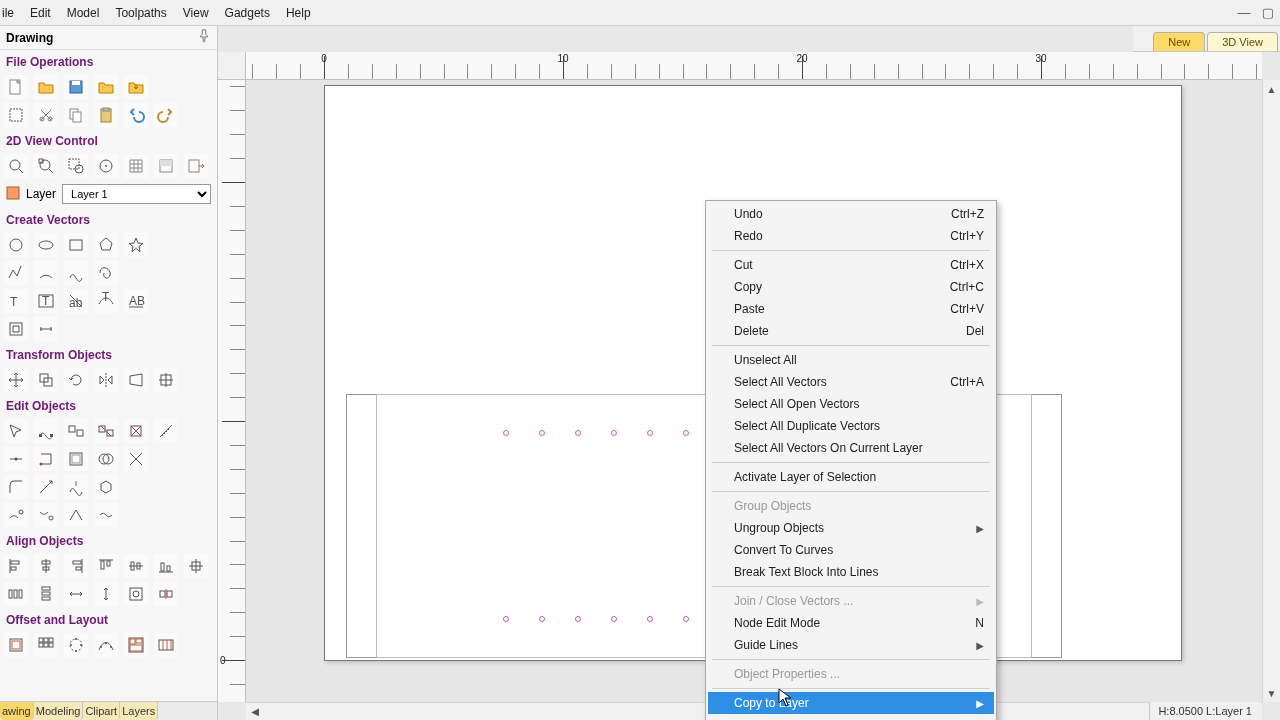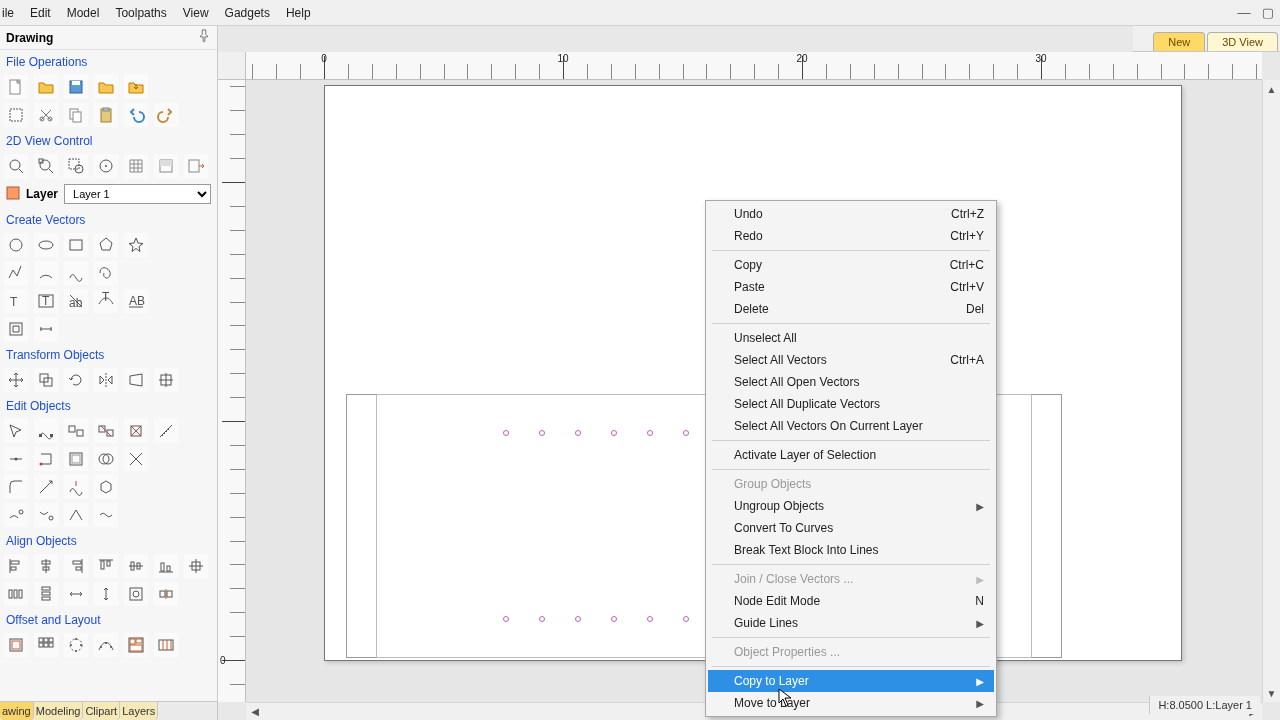--- a/index.html
+++ b/index.html
@@ -10,21 +10,21 @@
 .menubar .win-btn { width: 24px; height: 18px; display: inline-flex; align-items: center; justify-content: center; color: #555; cursor: default; font-size: 13px; }
 .menu-item { padding: 4px 8px; color: #222; cursor: default; }
 .menu-item:first-child { padding-left: 2px; }
 
 .layout { display: flex; height: 694px; }
 
 .sidebar { width: 218px; background: #f6f6f6; border-right: 1px solid #c8c8c8; display: flex; flex-direction: column; overflow: hidden; }
 .sidebar-header { display: flex; align-items: center; justify-content: space-between; padding: 3px 6px; border-bottom: 1px solid #e2e2e2; font-size: 12px; font-weight: bold; }
 .sidebar-header .pin { width: 14px; height: 14px; }
 
-.section-title { font-weight: normal; color: #1d4ed8; padding: 5px 2px 4px 2px; font-size: 12px; }
+.section-title { font-weight: bold; color: #701a75; padding: 5px 2px 4px 2px; font-size: 12px; }
 .section { padding: 0 4px; }
 
 .tool-row { display: flex; gap: 6px; padding: 2px 0; }
 .tool-btn { width: 24px; height: 24px; display: flex; align-items: center; justify-content: center; border: 1px solid transparent; background: #fafafa; }
 .tool-btn svg { width: 18px; height: 18px; }
 
 .layer-row { display: flex; align-items: center; gap: 6px; padding: 4px 2px; }
 .layer-select { flex: 1; height: 20px; border: 1px solid #999; font-size: 11px; padding: 0 4px; background: #fff; }
 
 .sidebar-tabs { display: flex; margin-top: auto; border-top: 1px solid #c8c8c8; background: #eaeaea; }
@@ -60,21 +60,21 @@
 .cm-item .arrow { font-size: 10px; color: #555; }
 .cm-item.highlight .arrow { color: #fff; }
 .cm-item.disabled .arrow { color: #bbb; }
 .cm-sep { height: 1px; background: #d0d0d0; margin: 3px 4px; }
 
 .scroll-v { position: absolute; right: 0; top: 54px; bottom: 18px; width: 18px; background: #f0f0f0; border-left: 1px solid #d6d6d6; }
 .scroll-v .arrow-btn { height: 18px; display: flex; align-items: center; justify-content: center; color: #555; font-size: 10px; background: #f0f0f0; }
 .scroll-h { position: absolute; left: 28px; right: 18px; bottom: 0; height: 18px; background: #f0f0f0; border-top: 1px solid #d6d6d6; display: flex; align-items: center; }
 .scroll-h .arrow-btn { width: 18px; height: 18px; display: flex; align-items: center; justify-content: center; color: #555; font-size: 10px; }
 
-.statusbar { position: absolute; right: 20px; bottom: 6px; height: 18px; background: #f0f0f0; font-size: 11px; color: #333; display: flex; align-items: center; padding: 0 8px; border-left: 1px solid #c8c8c8; }
+.statusbar { position: absolute; right: 20px; bottom: 0; height: 18px; background: #f0f0f0; font-size: 11px; color: #333; display: flex; align-items: center; padding: 0 8px; border-left: 1px solid #c8c8c8; }
 
 .cursor-arrow { position: absolute; left: 778px; top: 688px; z-index: 200; pointer-events: none; }
 </style>
 </head>
 <body>
 
 <div class="menubar">
   <span class="menu-item">ile</span>
   <span class="menu-item">Edit</span>
   <span class="menu-item">Model</span>
@@ -213,21 +213,21 @@
               <rect x="2" y="3" width="10" height="12" fill="none" stroke="#888"></rect>
               <path d="M12 9h5m-2-2l2 2-2 2" stroke="#c06030" fill="none"></path>
             </svg>
           </span>
       </div>
 
       <div class="layer-row">
         <span><svg width="14" height="14" viewBox="0 0 14 14">
               <rect x="1" y="1" width="12" height="12" fill="#ff9966" stroke="#a06030"></rect>
             </svg></span>
-        <span style="font-weight:bold;">Layer</span>
+        <span style="font-weight:normal;">Layer</span>
         <select class="layer-select"><option>Layer 1</option></select>
       </div>
 
       <div class="section-title">Create Vectors</div>
       <div class="tool-row">
         <span class="tool-btn">
             <svg viewBox="0 0 18 18">
               <circle cx="9" cy="9" r="6" fill="none" stroke="#555"></circle>
             </svg>
           </span>
@@ -753,20 +753,24 @@
     <div class="cm-item">
       <span>Undo</span>
       <span>Ctrl+Z</span>
     </div>
     <div class="cm-item">
       <span>Redo</span>
       <span>Ctrl+Y</span>
     </div>
     <div class="cm-sep"></div>
     <div class="cm-item">
+      <span>Cut</span>
+      <span>Ctrl+X</span>
+    </div>
+    <div class="cm-item">
       <span>Copy</span>
       <span>Ctrl+C</span>
     </div>
     <div class="cm-item">
       <span>Paste</span>
       <span>Ctrl+V</span>
     </div>
     <div class="cm-item">
       <span>Delete</span>
       <span>Del</span>

